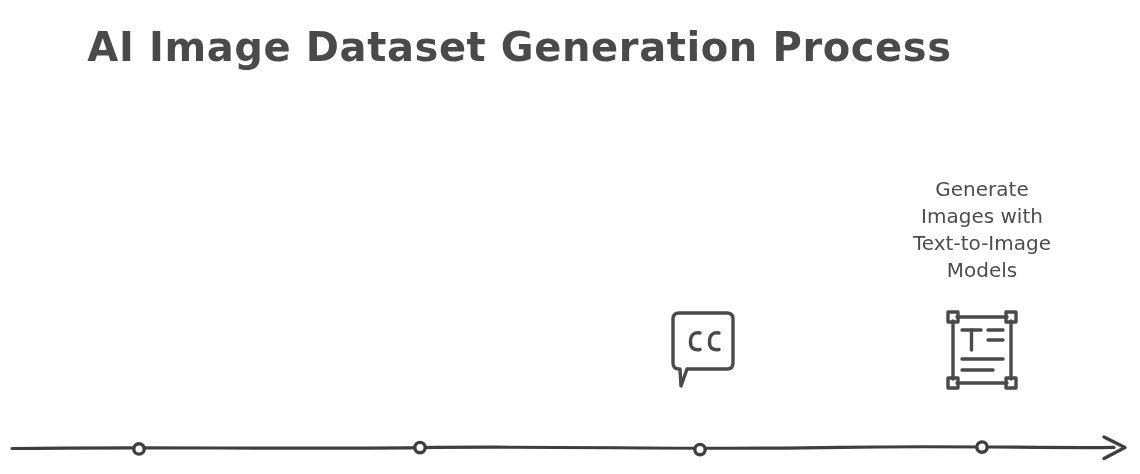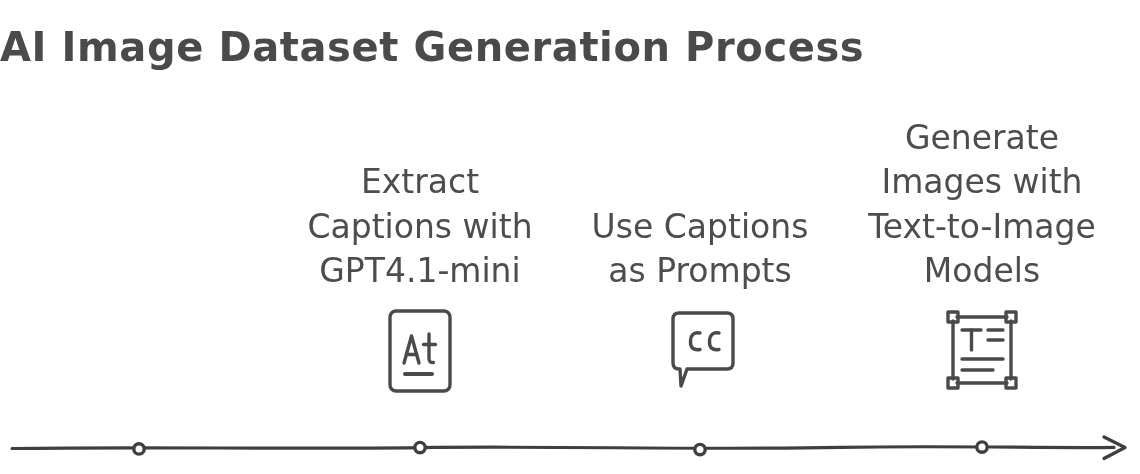--- a/index.html
+++ b/index.html
@@ -21,21 +21,21 @@
     width: 1140px;
     height: 474px;
   }
 
   
   .diagram-title {
     position: absolute;
     top: 24px;
     left: 0;
     width: 1039px;
-    text-align: left;
+    text-align: center;
     font-family: "DejaVu Sans", sans-serif;
     font-size: 40px;
     font-weight: 700;
     letter-spacing: 0.6px;
     color: #4a4a4a;
     white-space: nowrap;
   }
 
   
   .steps-row {
@@ -51,25 +51,25 @@
     top: 0;
     width: 260px;
     height: 290px;
     margin-left: -130px;
   }
 
   .step-label {
     position: absolute;
     left: 0;
     width: 260px;
-    bottom: 146px;          
+    bottom: 156px;          
     text-align: center;
     color: #4d4d4d;
     font-family: "DejaVu Sans", sans-serif;
-    font-size: 33px;
+    font-size: 20px;
     font-weight: 400;
     line-height: 1.35;
     white-space: pre-line;
   }
 
   .step-icon {
     position: absolute;
     left: 50%;
     margin-left: -44px;
     bottom: 42px;
@@ -99,42 +99,22 @@
 </head>
 <body>
 
 <div id="timeline-diagram">
 
   <div class="diagram-title">AI Image Dataset Generation Process</div>
 
   <div class="steps-row">
 
 
-    <div class="step" style="left:420px;">
-      <div class="step-label">Extract
-Captions with
-GPT4.1-mini</div>
-      <div class="step-icon">
-        <svg viewBox="0 0 88 92" fill="none" stroke="#4a4a4a" stroke-width="3.4" stroke-linecap="round" stroke-linejoin="round">
-          <rect x="14" y="5" width="60" height="80" rx="6"></rect>
-
-          <path d="M28 57 L35.5 30 L43 57"></path>
-          <path d="M30.5 48.5 L40.5 48.5"></path>
-
-          <path d="M53 28 L53 52.5 Q53 57 57.5 56.5"></path>
-          <path d="M47.5 38.5 L59.5 38.5"></path>
-
-          <path d="M29 68 L56 68" stroke-width="4"></path>
-        </svg>
-      </div>
-    </div>
 
     <div class="step" style="left:700px;">
-      <div class="step-label">Use Captions
-as Prompts</div>
       <div class="step-icon">
         <svg viewBox="0 0 88 92" fill="none" stroke="#4a4a4a" stroke-width="3.4" stroke-linecap="round" stroke-linejoin="round">
 
           <path d="M17 13 Q17 7 23 7 L71 7 Q77 7 77 13 L77 57 Q77 63 71 63
                    L31 63 L25 80 L24 63 L23 63 Q17 63 17 57 Z"></path>
 
           <path d="M44 27 Q35 25.5 34.5 35 Q34 45 44 43.5"></path>
 
           <path d="M63 27 Q54 25.5 53.5 35 Q53 45 63 43.5"></path>
         </svg>

